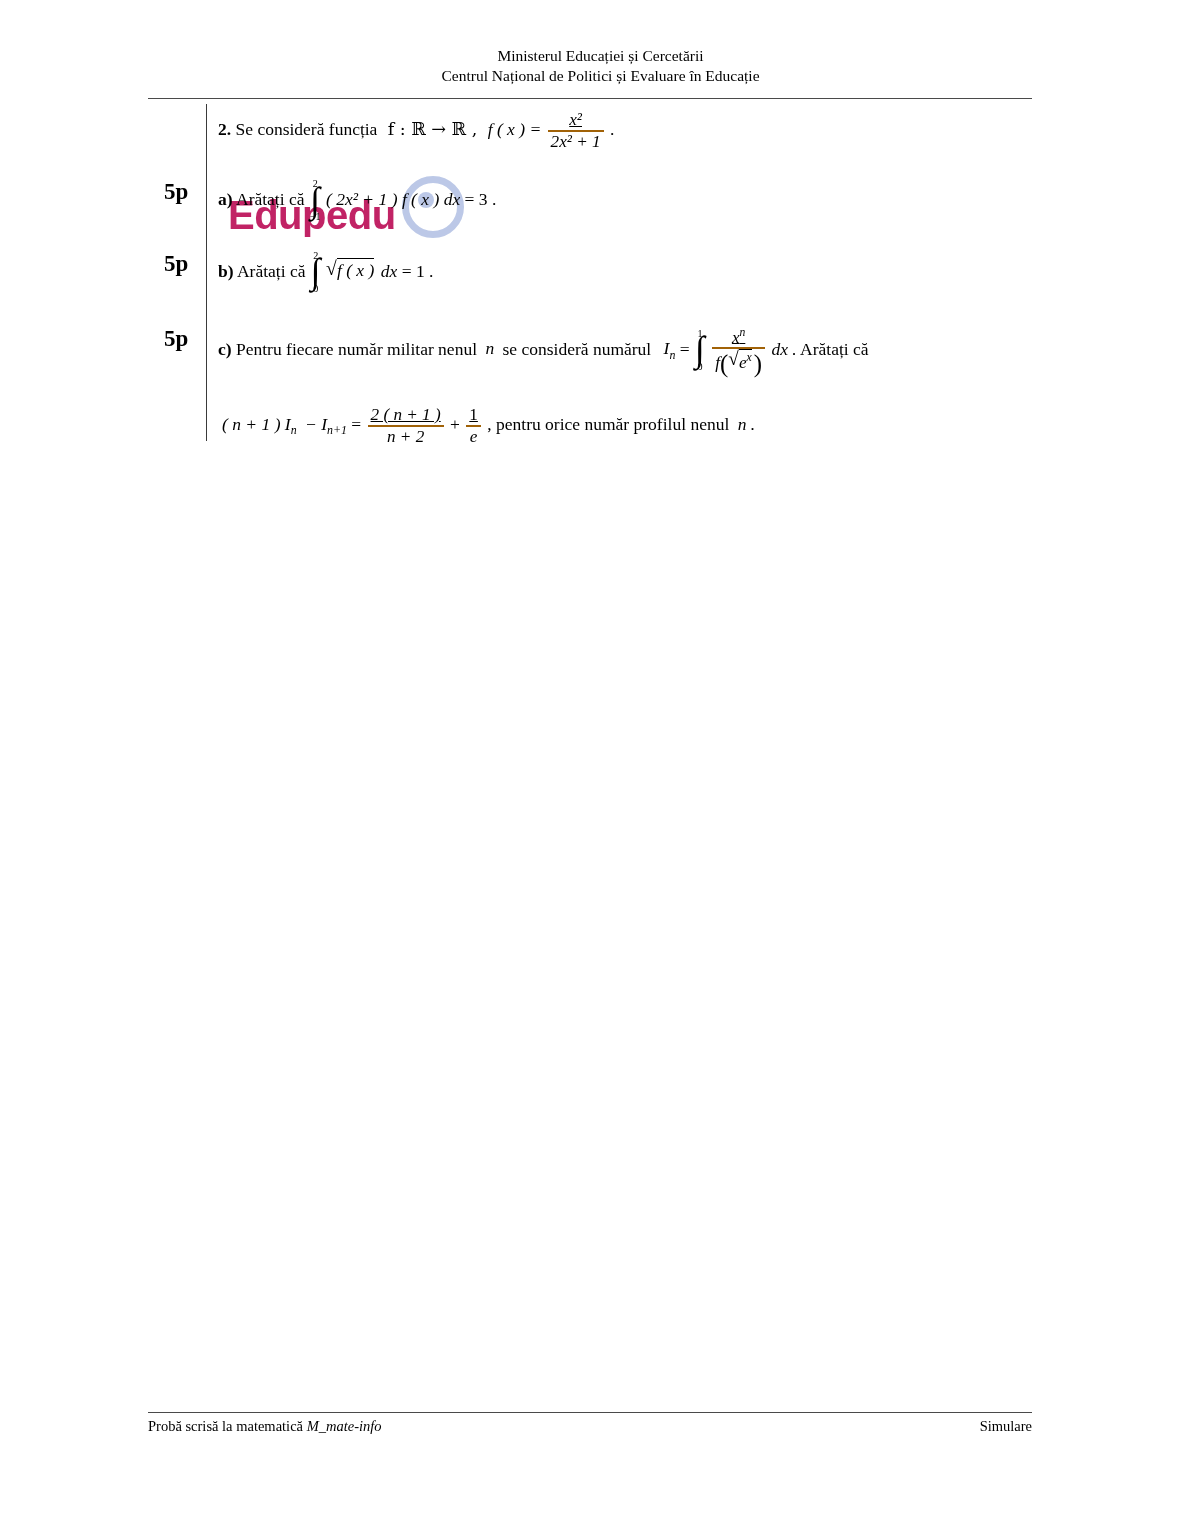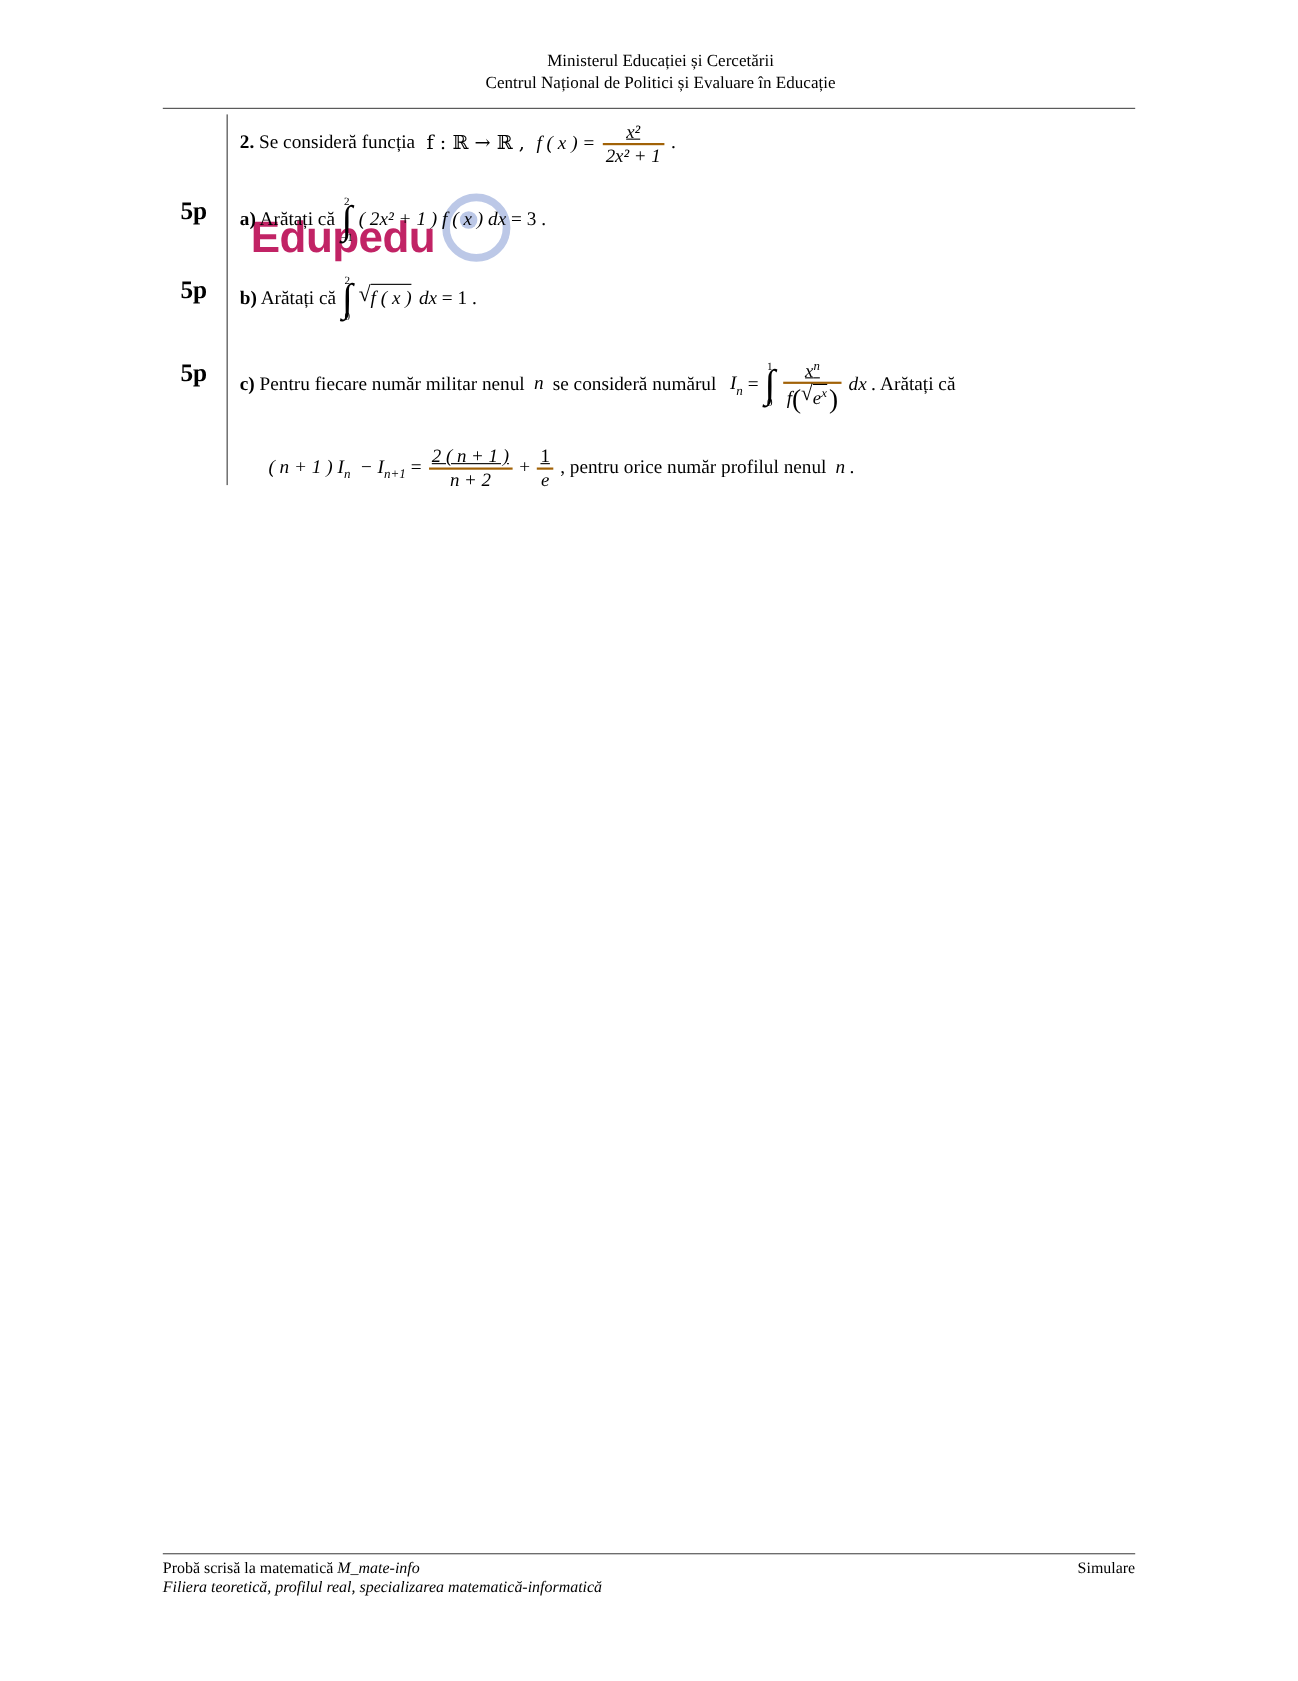--- a/index.html
+++ b/index.html
@@ -151,21 +151,21 @@
   .bigpar {
     display: inline-block;
     font-size: 1.45em;
     font-style: normal;
     vertical-align: middle;
     line-height: 0.9;
   }
 
   .rset { font-family: "DejaVu Serif", serif; font-style: normal; }
 
-  .line2 { margin-left: 96px; margin-top: 30px; font-size: 17.5px; }
+  .line2 { margin-left: 74px; margin-top: 30px; font-size: 17.5px; }
 
   
   .watermark {
     position: absolute;
     top: 176px;
     left: 228px;
     font-family: "Liberation Sans", sans-serif;
     font-size: 40px;
     font-weight: bold;
     color: #be185d;
@@ -323,16 +323,15 @@
     </div>
 
   </div>
 
   <div class="foot-rule"></div>
   <div class="footer">
     <div class="l1">
       <span>Probă scrisă la matematică </span><span class="it">M_mate-info</span>
       <span class="right">Simulare</span>
     </div>
-    <div class="it">Filiera teoretică, profilul real, specializarea matematică-informatică</div>
   </div>
 
 </div>
 
 </body></html>

